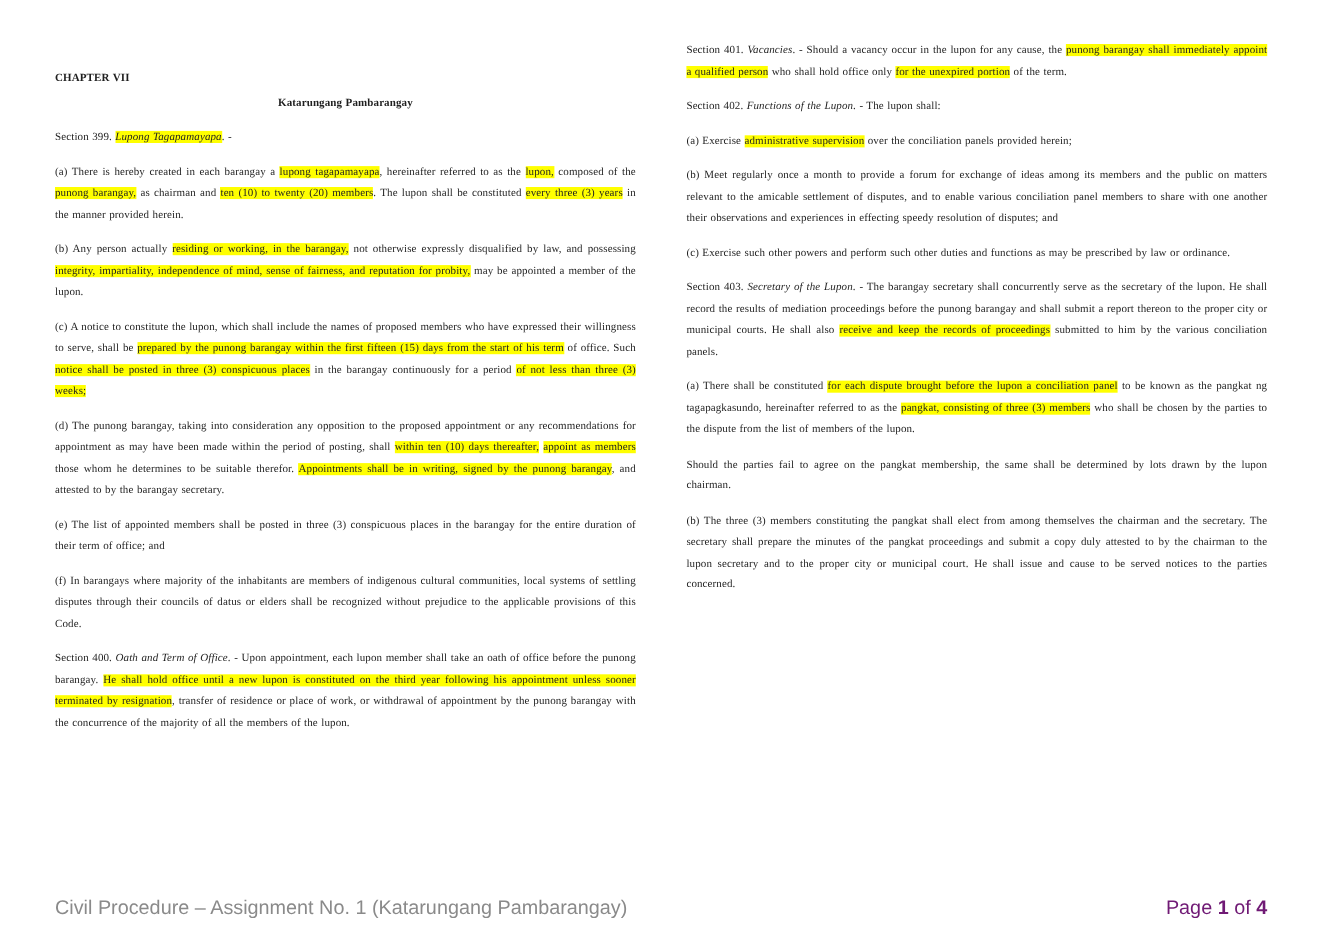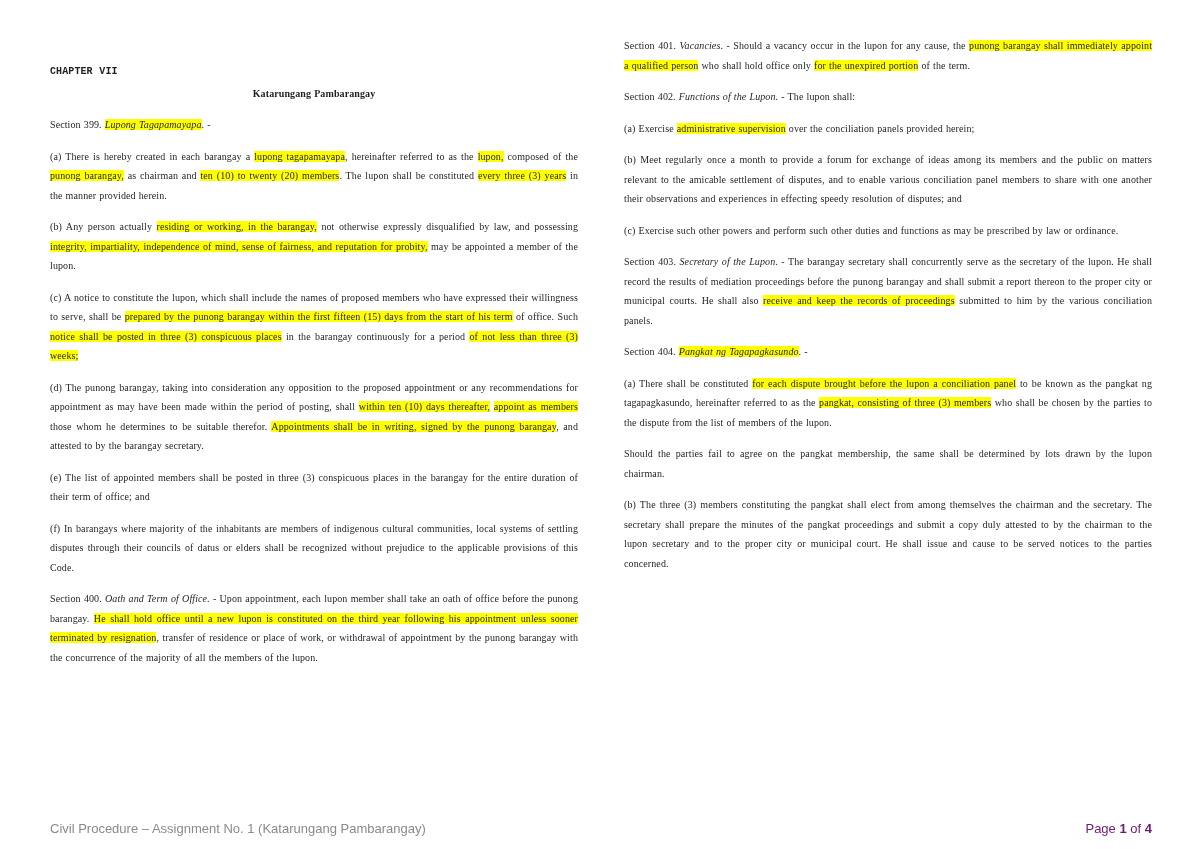--- a/index.html
+++ b/index.html
@@ -22,35 +22,35 @@
     width: 528px;
     flex: 0 0 528px;
     text-align: justify;
     font-size: 10px;
     line-height: 19.5px;
     letter-spacing: 0.1px;
     word-spacing: 0.5px;
   }
   .column.left { padding-top: 26px; }
   .blk { margin: 0 0 12px 0; }
-  .blk.heading-tight { margin-bottom: 2px; font-weight: bold; text-align: left; font-family: Liberation Mono, monospace; }
+  .blk.heading-tight { margin-bottom: 2px; font-weight: bold; text-align: left; }
   .blk.heading { font-weight: bold; text-align: center; }
   .hl { background: var(--hl, #ffff00); }
   .b { font-weight: bold; }
   .i { font-style: italic; }
   .footer {
     position: absolute;
     left: 50px;
     right: 48px;
     bottom: 13px;
     display: flex;
     justify-content: space-between;
     align-items: baseline;
     font-family: "Liberation Sans", "DejaVu Sans", sans-serif;
-    font-size: 13px;
+    font-size: 18px;
   }
   .footer-left { color: #8a8a8a; }
   .footer-right { color: #701a75; margin-top: 40px; }
   .footer-right .num { font-weight: bold; }
 </style>
 </head>
 <body>
 
 <div class="page">
   <div class="columns">
@@ -66,21 +66,20 @@
         <p class="blk para"><span>(f) In barangays where majority of the inhabitants are members of indigenous cultural communities, local systems of settling disputes through their councils of datus or elders shall be recognized without prejudice to the applicable provisions of this Code.</span></p>
         <p class="blk para"><span>Section 400. </span><span class="i">Oath and Term of Office</span><span>. - Upon appointment, each lupon member shall take an oath of office before the punong barangay. </span><span class="hl">He shall hold office until a new lupon is constituted on the third year following his appointment unless sooner terminated by resignation</span><span>, transfer of residence or place of work, or withdrawal of appointment by the punong barangay with the concurrence of the majority of all the members of the lupon.</span></p>
       </div>
     <div class="column right">
         <p class="blk para"><span>Section 401. </span><span class="i">Vacancies</span><span>. - Should a vacancy occur in the lupon for any cause, the </span><span class="hl">punong barangay shall immediately appoint a qualified person</span><span> who shall hold office only </span><span class="hl">for the unexpired portion</span><span> of the term.</span></p>
         <p class="blk para"><span>Section 402. </span><span class="i">Functions of the Lupon</span><span>. - The lupon shall:</span></p>
         <p class="blk para"><span>(a) Exercise </span><span class="hl">administrative supervision</span><span> over the conciliation panels provided herein;</span></p>
         <p class="blk para"><span>(b) Meet regularly once a month to provide a forum for exchange of ideas among its members and the public on matters relevant to the amicable settlement of disputes, and to enable various conciliation panel members to share with one another their observations and experiences in effecting speedy resolution of disputes; and</span></p>
         <p class="blk para"><span>(c) Exercise such other powers and perform such other duties and functions as may be prescribed by law or ordinance.</span></p>
         <p class="blk para"><span>Section 403. </span><span class="i">Secretary of the Lupon</span><span>. - The barangay secretary shall concurrently serve as the secretary of the lupon. He shall record the results of mediation proceedings before the punong barangay and shall submit a report thereon to the proper city or municipal courts. He shall also </span><span class="hl">receive and keep the records of proceedings</span><span> submitted to him by the various conciliation panels.</span></p>
-        <p class="blk para"><span>Section 404. </span><span class="hl i">Pangkat ng Tagapagkasundo</span><span>. -</span></p>
         <p class="blk para"><span>(a) There shall be constituted </span><span class="hl">for each dispute brought before the lupon a conciliation panel</span><span> to be known as the pangkat ng tagapagkasundo, hereinafter referred to as the </span><span class="hl">pangkat, consisting of three (3) members</span><span> who shall be chosen by the parties to the dispute from the list of members of the lupon.</span></p>
         <p class="blk para"><span>Should the parties fail to agree on the pangkat membership, the same shall be determined by lots drawn by the lupon chairman.</span></p>
         <p class="blk para"><span>(b) The three (3) members constituting the pangkat shall elect from among themselves the chairman and the secretary. The secretary shall prepare the minutes of the pangkat proceedings and submit a copy duly attested to by the chairman to the lupon secretary and to the proper city or municipal court. He shall issue and cause to be served notices to the parties concerned.</span></p>
       </div>
   </div>
   <div class="footer">
     <span class="footer-left">Civil Procedure – Assignment No. 1 (Katarungang Pambarangay)</span>
     <span class="footer-right"><span>Page </span><span class="num">1</span><span> of </span><span class="num">4</span></span>
   </div>
 </div>

